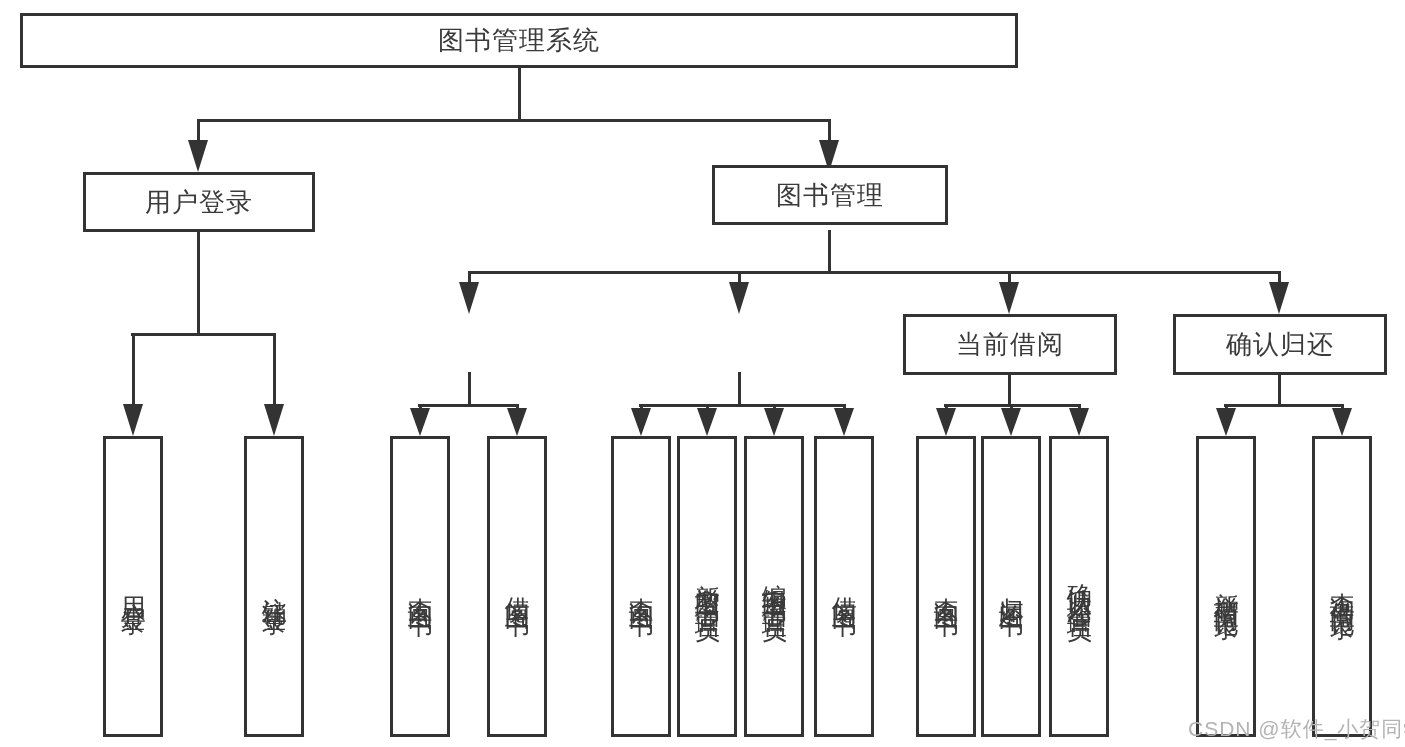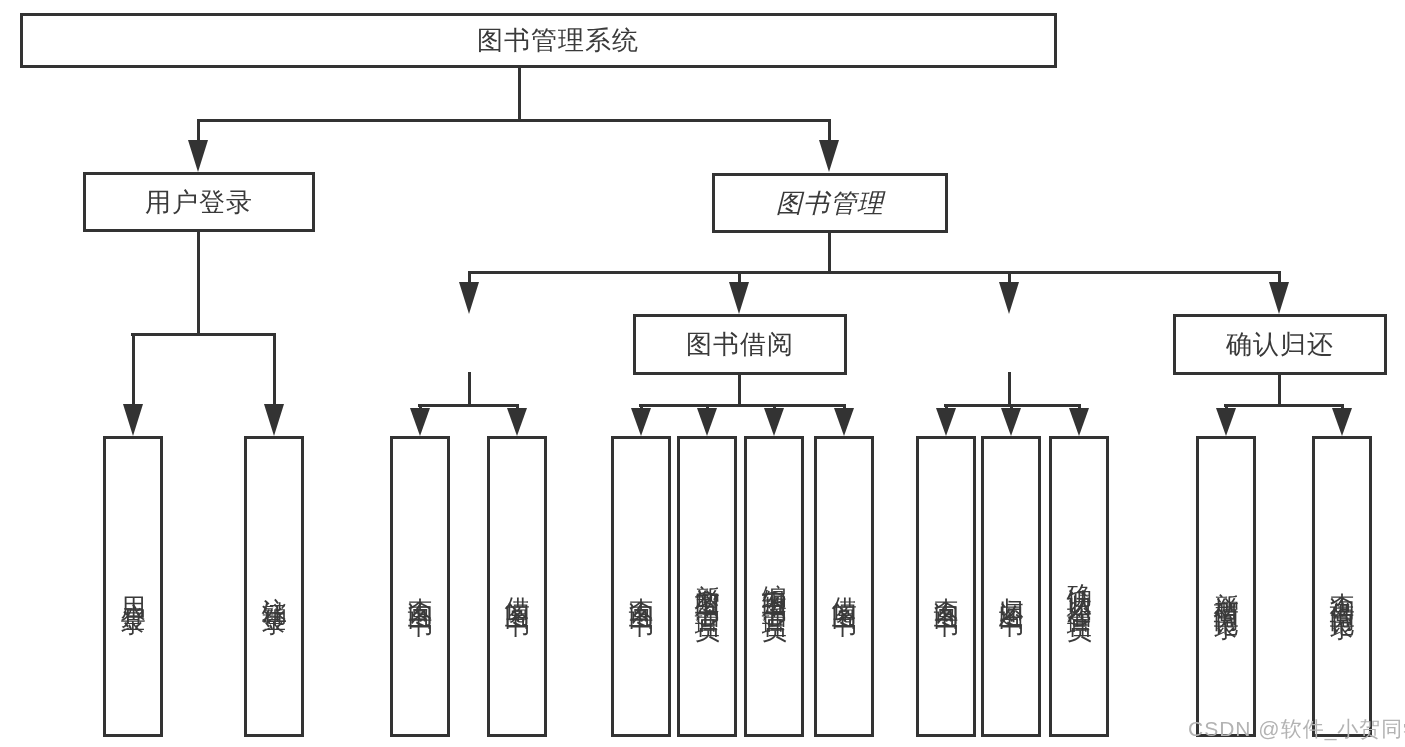--- a/index.html
+++ b/index.html
@@ -50,35 +50,35 @@
     color:var(--watermark);
     letter-spacing:1px;
     white-space:nowrap;
   }
 </style>
 </head>
 <body>
 
 <div class="stage">
 
-  <div class="node" style="left:20px;top:13px;width:992px;height:49px;padding-left:39px;">
+  <div class="node" style="left:20px;top:13px;width:992px;height:49px;">
     <span>图书管理系统</span>
   </div>
 
   <div class="vline" style="left:518px;top:66px;height:54px;"></div>
   <div class="hline" style="left:197px;top:119px;width:634px;"></div>
   <div class="vline" style="left:197px;top:119px;height:23px;"></div>
   <div class="arrow arrow-l" style="left:188px;top:140px;"></div>
   <div class="vline" style="left:828px;top:119px;height:23px;"></div>
   <div class="arrow arrow-l" style="left:819px;top:140px;"></div>
 
   <div class="node" style="left:83px;top:172px;width:226px;height:54px;">
     <span>用户登录</span>
   </div>
-  <div class="node" style="left:712px;top:173px;width:230px;height:54px;font-style:italic;">
+  <div class="node" style="left:712px;top:165px;width:230px;height:54px;">
     <span>图书管理</span>
   </div>
 
   <div class="vline" style="left:197px;top:229px;height:106px;"></div>
   <div class="hline" style="left:131px;top:333px;width:145px;"></div>
   <div class="vline" style="left:132px;top:333px;height:73px;"></div>
   <div class="arrow arrow-l" style="left:123px;top:404px;"></div>
   <div class="vline" style="left:273px;top:333px;height:73px;"></div>
   <div class="arrow arrow-l" style="left:264px;top:404px;"></div>
 
@@ -86,22 +86,22 @@
   <div class="hline" style="left:468px;top:271px;width:813px;"></div>
   <div class="vline" style="left:468px;top:271px;height:13px;"></div>
   <div class="arrow arrow-l" style="left:459px;top:282px;"></div>
   <div class="vline" style="left:738px;top:271px;height:13px;"></div>
   <div class="arrow arrow-l" style="left:729px;top:282px;"></div>
   <div class="vline" style="left:1008px;top:271px;height:13px;"></div>
   <div class="arrow arrow-l" style="left:999px;top:282px;"></div>
   <div class="vline" style="left:1278px;top:271px;height:13px;"></div>
   <div class="arrow arrow-l" style="left:1269px;top:282px;"></div>
 
-  <div class="node" style="left:633px;top:314px;width:208px;height:55px;">
-    <span>图书借阅</span>
+  <div class="node" style="left:903px;top:314px;width:208px;height:55px;">
+    <span>当前借阅</span>
   </div>
   <div class="node" style="left:1173px;top:314px;width:208px;height:55px;">
     <span>确认归还</span>
   </div>
 
   <div class="vline" style="left:468px;top:372px;height:34px;"></div>
   <div class="hline" style="left:418px;top:404px;width:101px;"></div>
   <div class="vline" style="left:738px;top:372px;height:34px;"></div>
   <div class="hline" style="left:639px;top:404px;width:207px;"></div>
   <div class="vline" style="left:1008px;top:372px;height:34px;"></div>

